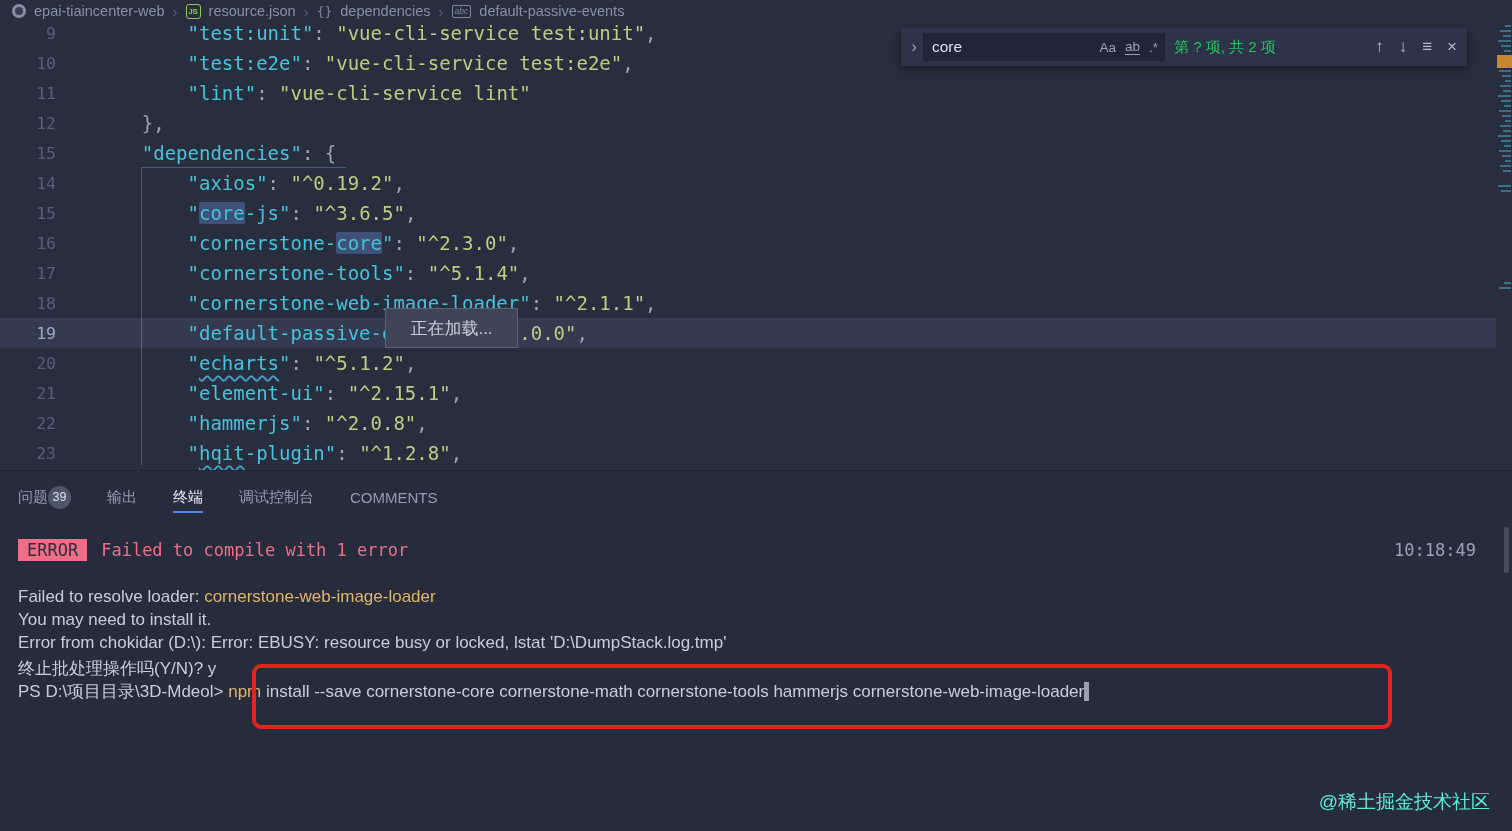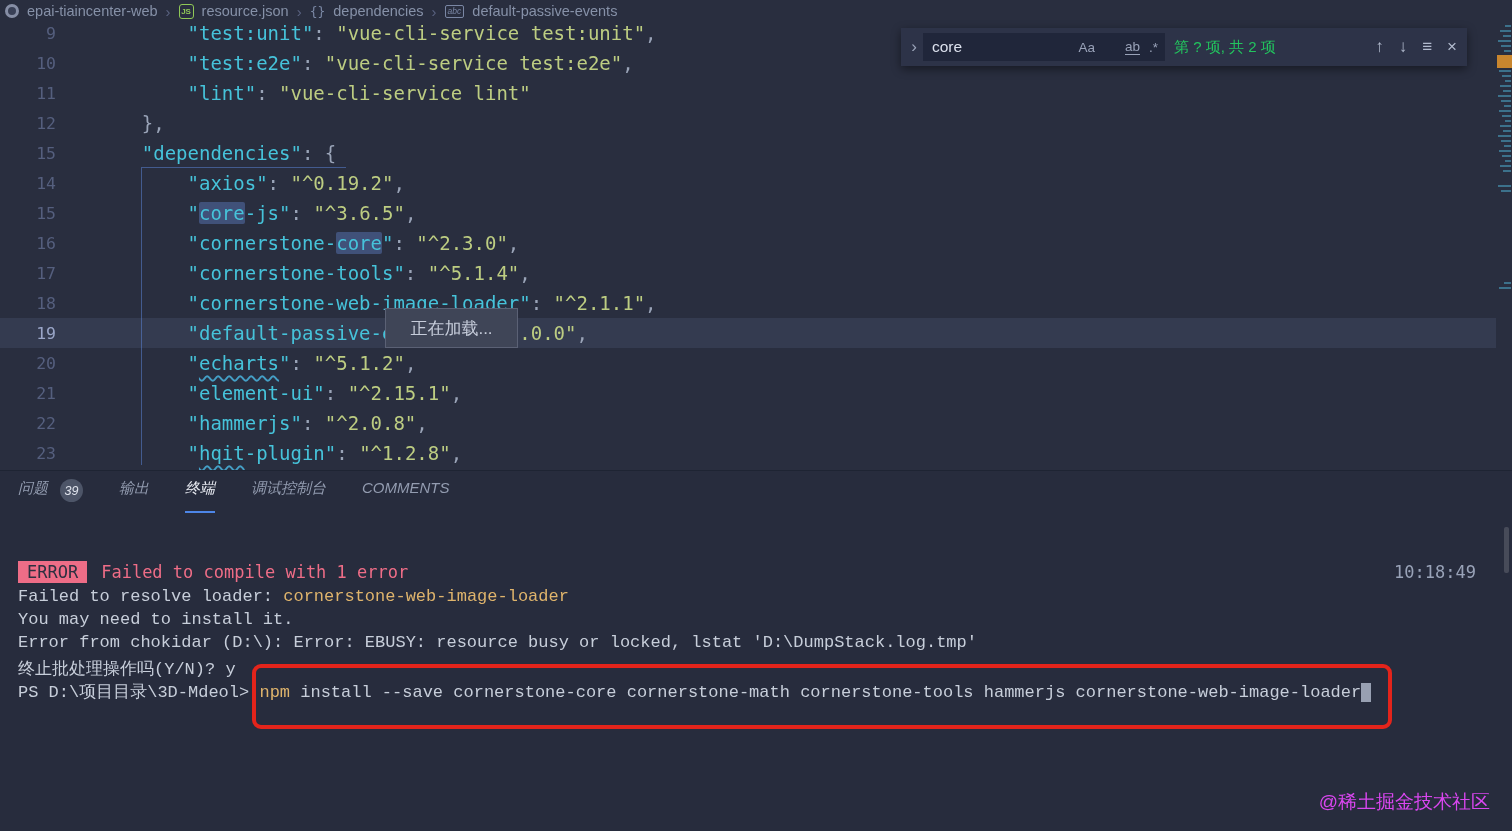--- a/index.html
+++ b/index.html
@@ -1,20 +1,20 @@
 <!DOCTYPE html>
 <html><head>
 <meta charset="utf-8">
 <style>
   html,body{margin:0;padding:0;background:#1c2030;}
   .screen{position:relative;width:1512px;height:831px;background:#292e3f;overflow:hidden;
           font-family:"Liberation Sans",sans-serif;}
   
   .breadcrumb{position:absolute;top:0;left:0;right:0;height:22px;display:flex;align-items:center;
-              padding-left:5px;gap:8px;font-size:14.5px;color:#8691a8;}
+              padding-left:12px;gap:8px;font-size:14.5px;color:#8691a8;}
   .bc-sep{color:#596280;font-size:15px;}
   .bc-item{white-space:nowrap;cursor:pointer;}
   .record-icon{width:14px;height:14px;border-radius:50%;background:#394056;border:3px solid #868ea5;box-sizing:border-box;}
   .js-icon{width:15px;height:15px;border:1.5px solid #8fc857;border-radius:3px;color:#8fc857;
            font-size:8px;font-weight:bold;display:flex;align-items:center;justify-content:center;box-sizing:border-box;}
   .curly-icon{color:#7a87a4;font-size:13px;font-family:"DejaVu Sans Mono",monospace;}
   .abc-icon{border:1px solid #7a87a4;border-radius:2px;color:#7a87a4;font-size:8.5px;padding:0 2px;line-height:11px;font-style:italic;}
   
   #code-lines{position:absolute;top:18px;left:0;right:16px;}
   .row{position:relative;height:30px;display:flex;align-items:center;}
@@ -34,51 +34,51 @@
            display:flex;align-items:center;justify-content:center;z-index:5;white-space:nowrap;}
   
   .find{position:absolute;left:901px;top:28px;width:566px;height:38px;background:#2d3348;display:flex;
         align-items:center;box-shadow:0 3px 9px rgba(0,0,0,.45);padding:0 10px 0 4px;box-sizing:border-box;z-index:6;}
   .fw-chevron{color:#9aa3b8;font-size:17px;width:18px;text-align:center;cursor:pointer;}
   .fw-input{flex:none;width:242px;height:28px;background:#20263a;display:flex;align-items:center;
             padding:0 7px;box-sizing:border-box;gap:9px;}
   .fw-query{flex:1;background:transparent;border:none;outline:none;color:#dde2ee;font-size:15.5px;
             font-family:"Liberation Sans",sans-serif;width:100px;}
   .fw-opt{color:#99a2b8;font-size:13.5px;cursor:pointer;white-space:nowrap;}
-  .fw-opt.word{border-bottom:1px solid #99a2b8;margin-left:21px;}
+  .fw-opt.word{border-bottom:1px solid #99a2b8;}
   .fw-count{color:#22c55e;font-size:15px;margin-left:9px;white-space:nowrap;}
   .fw-spacer{flex:1;}
   .fw-btn{color:#b2bbce;font-size:17px;margin-left:15px;cursor:pointer;}
   
   .minimap{position:absolute;right:0;top:20px;width:15px;height:450px;}
   .mm-bar{position:absolute;right:1px;height:2px;background:rgba(80,180,215,.5);}
   .mm-orange{position:absolute;left:0;right:0;top:35px;height:13px;background:#c9862e;}
   
   .panel{position:absolute;top:470px;left:0;width:1512px;height:361px;background:#272c3d;
          border-top:1px solid #1e2433;box-sizing:border-box;}
   .tabs{position:absolute;top:8px;left:18px;display:flex;align-items:center;gap:36px;height:36px;
         font-size:15px;color:#939cb0;}
-  .tab{position:relative;display:flex;gap:12px;height:36px;cursor:pointer;white-space:nowrap;font-style:italic;}
+  .tab{position:relative;display:flex;align-items:center;height:36px;cursor:pointer;white-space:nowrap;}
   .tab.active{color:#e8ebf2;}
   .tab.active::after{content:"";position:absolute;left:0;right:0;bottom:2px;height:2px;background:#4d86e8;}
   .badge{width:23px;height:23px;border-radius:50%;background:#4d5568;color:#dfe3ec;font-size:12.5px;
          display:flex;align-items:center;justify-content:center;}
   .error-row{position:absolute;top:68px;left:18px;right:36px;display:flex;align-items:center;
-             font-family:"DejaVu Sans Mono",monospace;font-size:17px;margin-top:22px;}
+             font-family:"DejaVu Sans Mono",monospace;font-size:17px;}
   .err-badge{background:#ee6d87;color:#2c3040;padding:1px 9px;margin-right:14px;}
   .err-msg{color:#ee6d87;}
   .err-time{margin-left:auto;color:#99a3b8;}
   #terminal-lines{position:absolute;top:116px;left:18px;}
-  .tl{height:23.2px;font-family:Liberation Mono, monospace;font-size:17px;white-space:pre;}
+  .tl{height:23.2px;font-family:Liberation Sans, sans-serif;font-size:17px;white-space:pre;}
   .t{color:#c7ceda;}
   .y{color:#dfb46c;}
   .cursor{background:#98a0b2;color:#98a0b2;}
   .red-box{position:absolute;left:252px;top:193px;width:1140px;height:65px;border:4px solid #e3241b;
            border-radius:9px;box-sizing:border-box;z-index:3;pointer-events:none;}
-  .watermark{position:absolute;right:22px;bottom:16px;color:#d946ef;font-size:19px;}
+  .watermark{position:absolute;right:22px;bottom:16px;color:#5eead4;font-size:19px;}
   .panel-scroll{position:absolute;right:3px;top:56px;width:5px;height:46px;background:rgba(255,255,255,.15);border-radius:2px;}
 </style>
 </head>
 <body>
 
 <div class="screen">
 
   <div class="breadcrumb">
     <span class="record-icon"></span>
     <span class="bc-item">epai-tiaincenter-web</span>

